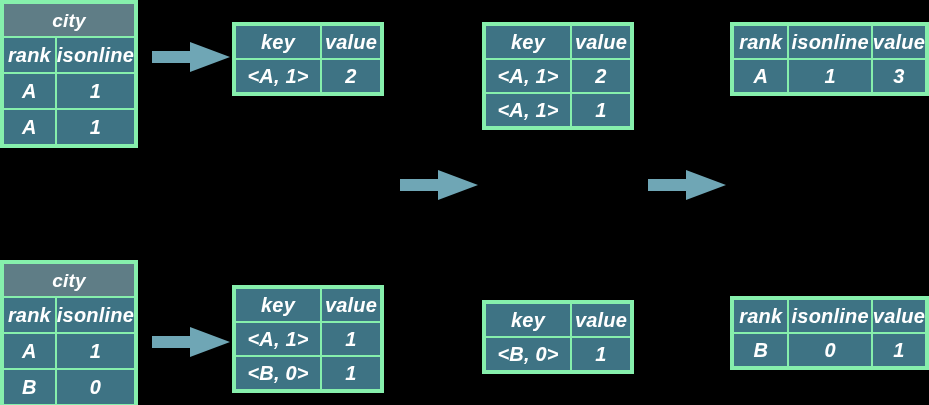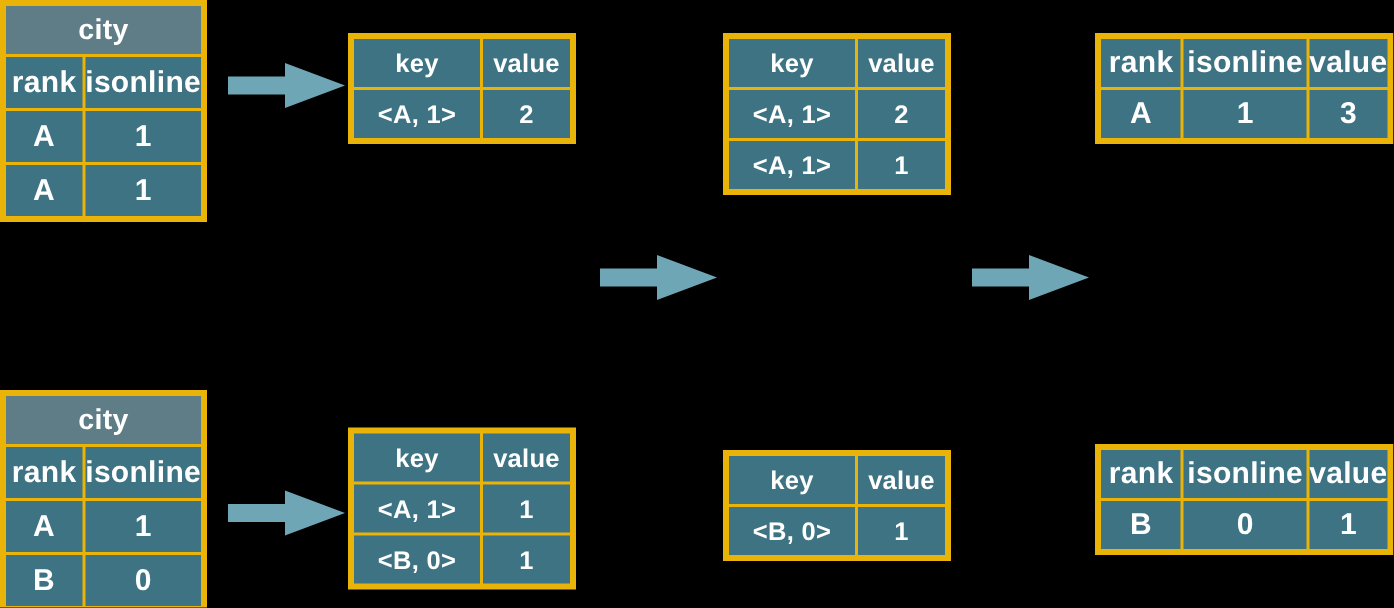--- a/index.html
+++ b/index.html
@@ -20,22 +20,23 @@
     left: 0; top: 0;
     width: 929px;
     height: 405px;
   }
 
   
   .tbl {
     position: absolute;
     border-collapse: separate;
     border-spacing: 0;
-    background: #eab308;
+    background: #86efac;
     box-sizing: border-box;
+    font-style: italic;
   }
   .tbl td {
     background: #3e7384;
     color: #ffffff;
     text-align: center;
     vertical-align: middle;
     border: 0;
     padding: 0;
     font-weight: 700;
     letter-spacing: 0.2px;
@@ -52,21 +53,21 @@
     background: #5f7d86;
   }
 
   
   .t-city { width: 138px; }
   .t-city td { height: 34px; font-size: 20px; }
   .t-city td.title { height: 32px; font-size: 19px; }
   .t-city td.c-rank { width: 55px; }
   .t-city td.c-iso  { width: 75px; }
 
-  .t-kv td { height: 32px; font-size: 17px; }
+  .t-kv td { height: 32px; font-size: 20px; }
   .t-kv td.c-key { width: 84px; }
   .t-kv td.c-val { width: 58px; }
 
   .t-res td { height: 32px; font-size: 20px; }
   .t-res td.c-rank { width: 55px; }
   .t-res td.c-iso  { width: 82px; }
   .t-res td.c-val  { width: 51px; }
 
   
   .arrow {

